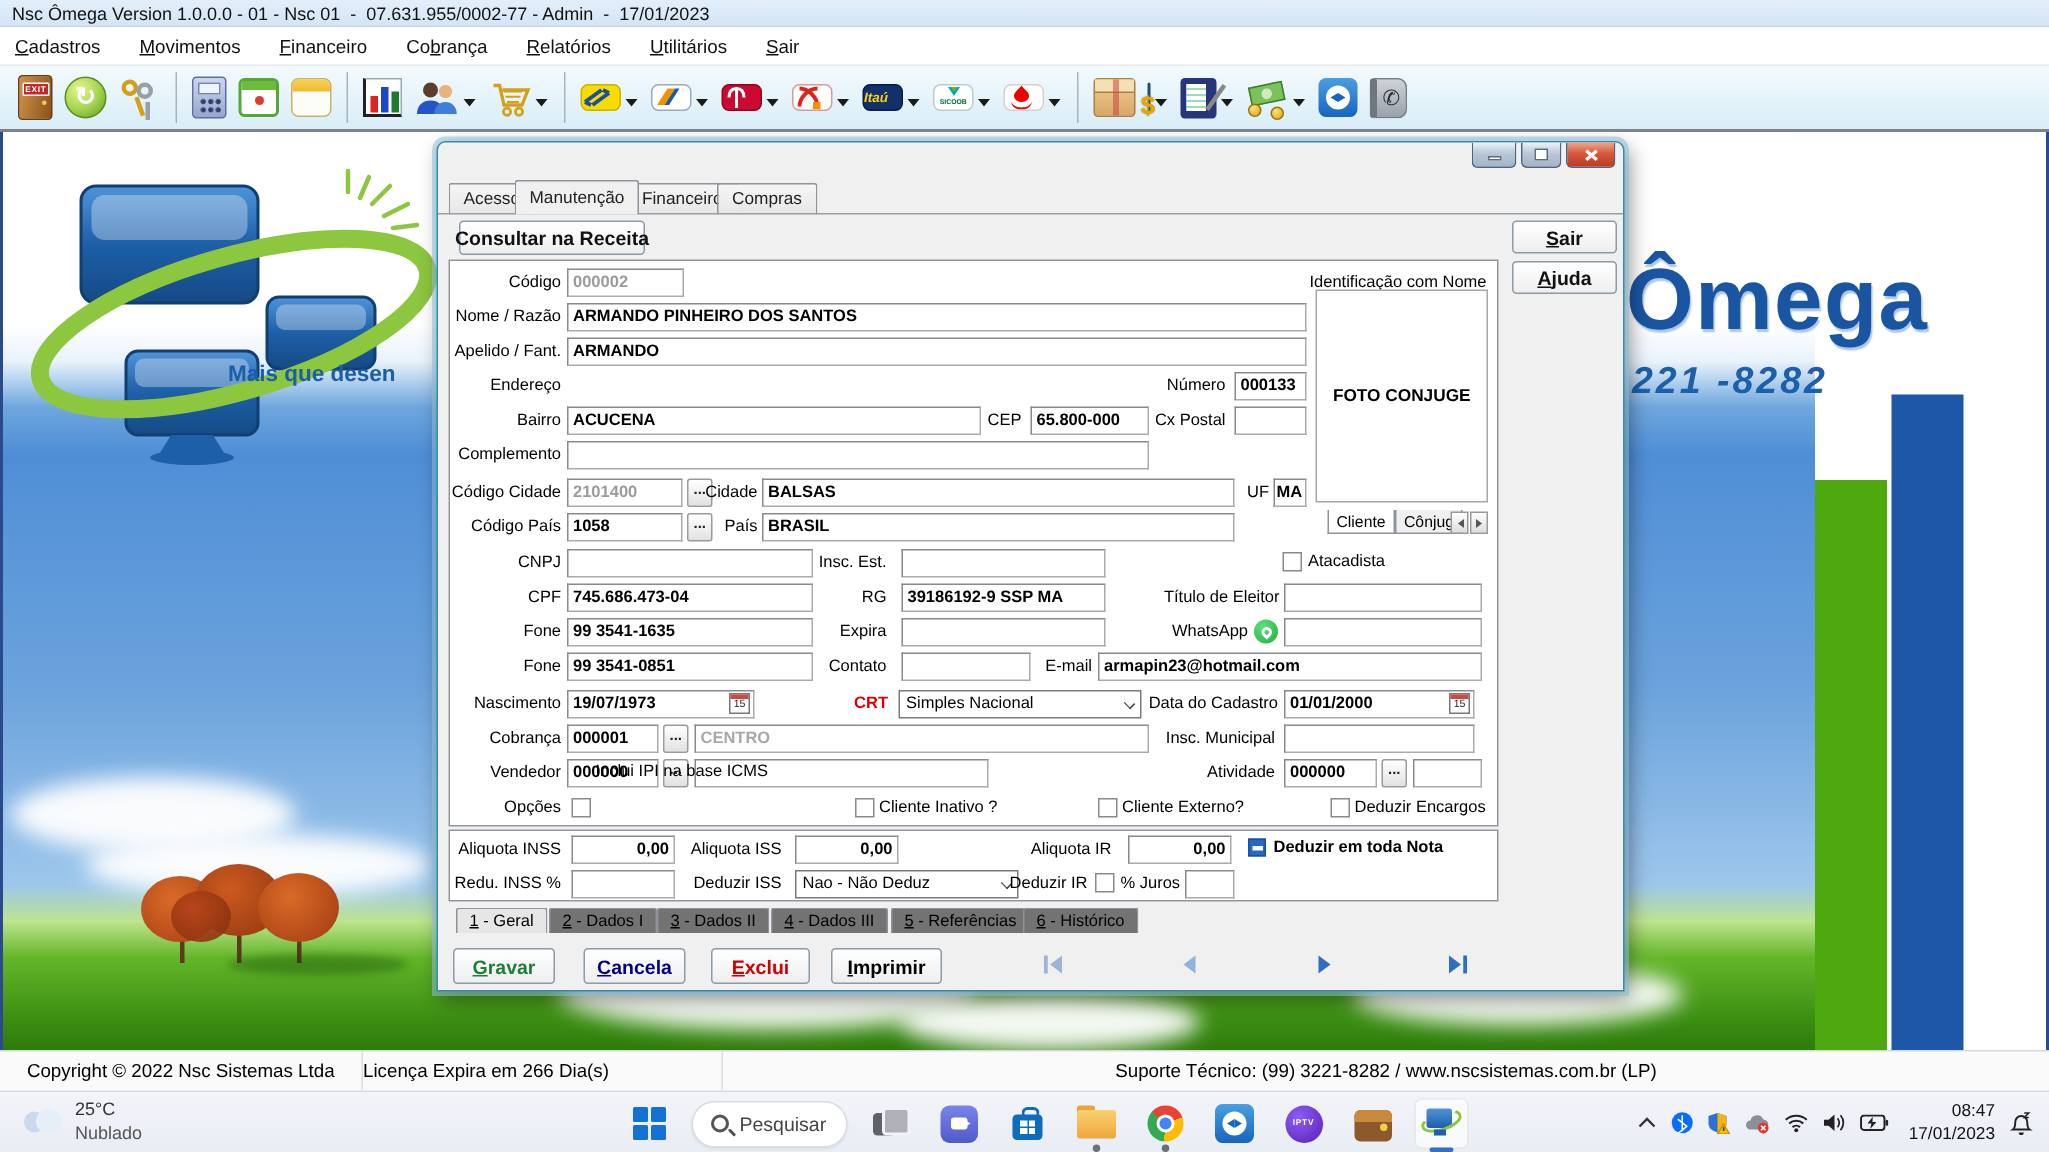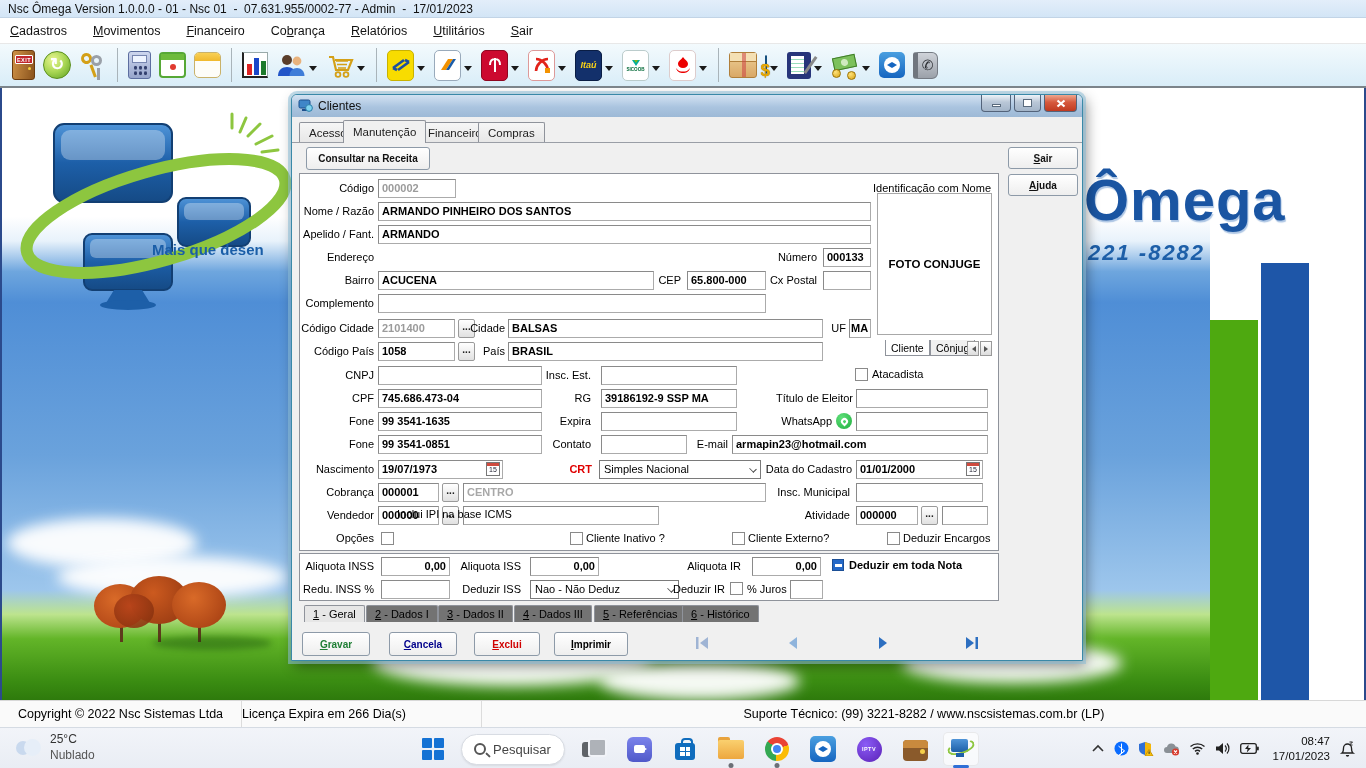--- a/index.html
+++ b/index.html
@@ -16,21 +16,21 @@
     font-size:12.5px;color:#111;border-bottom:1px solid #e8e8e8}
   .menubar .mi{cursor:default;white-space:pre}
   .key{text-decoration:underline}
 
   
   .toolbar{height:44px;background:linear-gradient(#f3fafd,#d9edf8);display:flex;align-items:center;
     padding-left:8px;border-bottom:2px solid #7c848a}
   .tbi{height:38px;display:flex;align-items:center;justify-content:center;padding:0 4px;position:relative}
   .sep{width:1px;height:34px;background:#a9b4ba;margin:0 6px}
   .dd{width:0;height:0;border:4px solid transparent;border-top:5px solid #1a1a1a;margin:10px 1px 0 3px}
-  .sq{width:27px;height:31px;border-radius:5px;display:flex;align-items:center;justify-content:center;position:relative;overflow:hidden}
+  .sq{width:27px;height:18px;border-radius:5px;display:flex;align-items:center;justify-content:flex-start;position:relative;overflow:hidden}
   .ico-door{width:23px;height:30px;background:linear-gradient(100deg,#cf9247,#8a531d);border:1px solid #6b3c10;border-radius:3px;position:relative}
   .exit-chip{position:absolute;left:2px;top:4px;width:18px;height:9px;background:#c0272d;color:#fff;font-size:5.5px;font-weight:bold;text-align:center;line-height:9px;border:1px solid #fff;border-radius:1px;letter-spacing:.5px}
   .ico-door::after{content:"";position:absolute;right:3px;top:16px;width:3px;height:3px;border-radius:50%;background:#f5d042}
   .ico-refresh{width:28px;height:28px;border-radius:50%;background:radial-gradient(circle at 35% 30%,#e8f590,#a8d653 50%,#5a9e22);border:1px solid #5a8f1c;color:#fff;font-size:17px;font-weight:bold;text-align:center;line-height:26px}
   .ico-keys{width:28px;height:28px;position:relative}
   .k1,.k2{position:absolute;width:11px;height:11px;border:3px solid #d4a017;border-radius:50%}
   .k1{left:2px;top:2px;transform:rotate(-20deg)}
   .k1::after{content:"";position:absolute;left:3px;top:10px;width:3px;height:13px;background:#d4a017}
   .k2{left:12px;top:4px;border-color:#9aa0a8}
   .k2::after{content:"";position:absolute;left:3px;top:10px;width:3px;height:12px;background:#9aa0a8}
@@ -76,21 +76,21 @@
   .santander{background:#fff;border:1px solid #dcc}
 
   
   .mdi{position:relative;height:612px;background:#fff;border-left:2px solid #2b4a8c;border-right:2px solid #2b4a8c;overflow:hidden}
   .photo{position:absolute;left:0;top:0;width:1208px;height:612px;
     background:linear-gradient(180deg,#ffffff 0%,#ffffff 21%,#e8f2fb 25%,#6ea6de 30%,#4f8ed6 35%,#6aa2dc 60%,#9dc6ec 82%,#bde48e 86%,#63b528 90%,#3a8c12 97%,#2e7a0c 100%)}
   .cloud{position:absolute;background:#fff;border-radius:50%;filter:blur(7px);opacity:.95}
   .tf{position:absolute;border-radius:50%}
   .trunk{position:absolute;width:3px;background:#5e3a1c}
   .brand{position:absolute;left:1082px;top:78px;font-size:58px;font-weight:bold;color:#1a55a2;letter-spacing:1px;text-shadow:1px 2px 1px rgba(120,160,210,.6)}
-  .phone{position:absolute;left:1086px;top:152px;font-size:22px;font-weight:bold;font-style:italic;color:#1d5fa8;letter-spacing:2px}
+  .phone{position:absolute;left:1086px;top:152px;font-size:25px;font-weight:bold;font-style:italic;color:#1d5fa8;letter-spacing:2px}
   .tagline{position:absolute;left:150px;top:153px;font-size:15px;font-weight:bold;color:#1a5ea8}
   .barg{position:absolute;left:1208px;top:232px;width:48px;height:380px;background:#4ea910}
   .barb{position:absolute;left:1259px;top:175px;width:48px;height:437px;background:#1e56a8}
 
   
   .dialog{position:absolute;left:289px;top:6px;width:792px;height:567px;background:#f0f0f0;
     border:1px solid #3a89a8;border-radius:6px 6px 0 0;
     box-shadow:0 0 0 3px rgba(140,190,215,.55),3px 5px 14px rgba(0,0,0,.45)}
   .dtitle{height:22px;background:linear-gradient(#d3e2f2,#aac4df 55%,#9db9d6);border-radius:5px 5px 0 0;
     display:flex;align-items:center;padding-left:6px;font-size:12px;color:#111;gap:5px}
@@ -98,21 +98,21 @@
     background:linear-gradient(#eef3f8,#b9c7d7 45%,#a3b5c9);display:flex;align-items:center;justify-content:center}
   .wbtn.close{background:linear-gradient(#f0a78e,#d65a3e 45%,#c03a20)}
   .glyph-min{width:9px;height:3px;background:#fff;border:1px solid #5a6b7d;margin-top:5px}
   .glyph-max{width:9px;height:8px;border:1px solid #5a6b7d;background:#fff}
   .ttab{position:absolute;top:27px;height:21px;padding:4px 9px 0;font-size:11.5px;color:#222;
     border:1px solid #8f939b;border-bottom:none;border-radius:2px 2px 0 0;background:linear-gradient(#f6f6f6,#e6e6e6)}
   .ttab.active{top:25px;height:23px;background:#f0f0f0;z-index:3;padding-top:5px}
   .tabline{position:absolute;left:0;right:0;top:47px;height:1px;background:#9a9ea6;z-index:2}
   .panel{position:absolute;background:#fff;border:1px solid #8f939b}
   .btn{position:absolute;background:linear-gradient(#ffffff,#eeeeee);border:1px solid #8d9aa8;border-radius:3px;
-    font-size:10px;font-weight:bold;color:#111;display:flex;align-items:center;justify-content:center;white-space:pre}
+    font-size:13px;font-weight:bold;color:#111;display:flex;align-items:center;justify-content:center;white-space:pre}
   .L{position:absolute;height:19px;line-height:19px;font-size:11px;color:#000;text-align:right;white-space:nowrap}
   .I{position:absolute;height:19px;background:#fff;border:1px solid #ababab;border-top-color:#8a8a8a;border-left-color:#8a8a8a;
     font-size:11px;font-weight:bold;color:#000;padding:2px 3px;line-height:13px;white-space:nowrap;overflow:hidden}
   .I.ro{color:#9b9b9b}
   .I.gray{color:#a8a8a8}
   .I.right{text-align:right}
   .D{position:absolute;width:17px;height:19px;background:linear-gradient(#fff,#e1e1e1);border:1px solid #9a9a9a;border-radius:2px;
     font-size:10px;font-weight:bold;text-align:center;line-height:14px;color:#222}
   .CB{position:absolute;width:13px;height:13px;background:#fff;border:1px solid #8a8a8a}
   .CB.blue{background:#2569c8;border-color:#1c4f96}
@@ -395,28 +395,20 @@
         </g>
       </svg>
       <div class="tagline">Mais que desen</div>
     </div>
     <div class="brand">Ômega</div>
     <div class="phone">221 -8282</div>
     <div class="barg"></div>
     <div class="barb"></div>
 
     <div class="dialog">
-      <div class="dtitle">
-        <svg width="15" height="14" viewBox="0 0 15 14">
-            <rect x="1" y="1" width="11" height="8" rx="1.5" fill="#3f86c8" stroke="#1d4f8c"></rect>
-            <rect x="4" y="10" width="5" height="2" fill="#1d4f8c"></rect>
-            <circle cx="11" cy="9" r="3.4" fill="#7fd3ef" stroke="#2a7ca8"></circle>
-          </svg>
-        <span>Clientes</span>
-      </div>
       <div class="wbtn" style="left:689px;width:30px">
           <span class="glyph-min"></span>
         </div>
       <div class="wbtn" style="left:722px;width:27px">
           <span class="glyph-max"></span>
         </div>
       <div class="wbtn close" style="left:752px;width:33px">
         <svg width="10" height="9" viewBox="0 0 10 9">
             <path d="M1.5 1.5 L8.5 7.5 M8.5 1.5 L1.5 7.5" stroke="#fff" stroke-width="2.2"></path>
           </svg>

